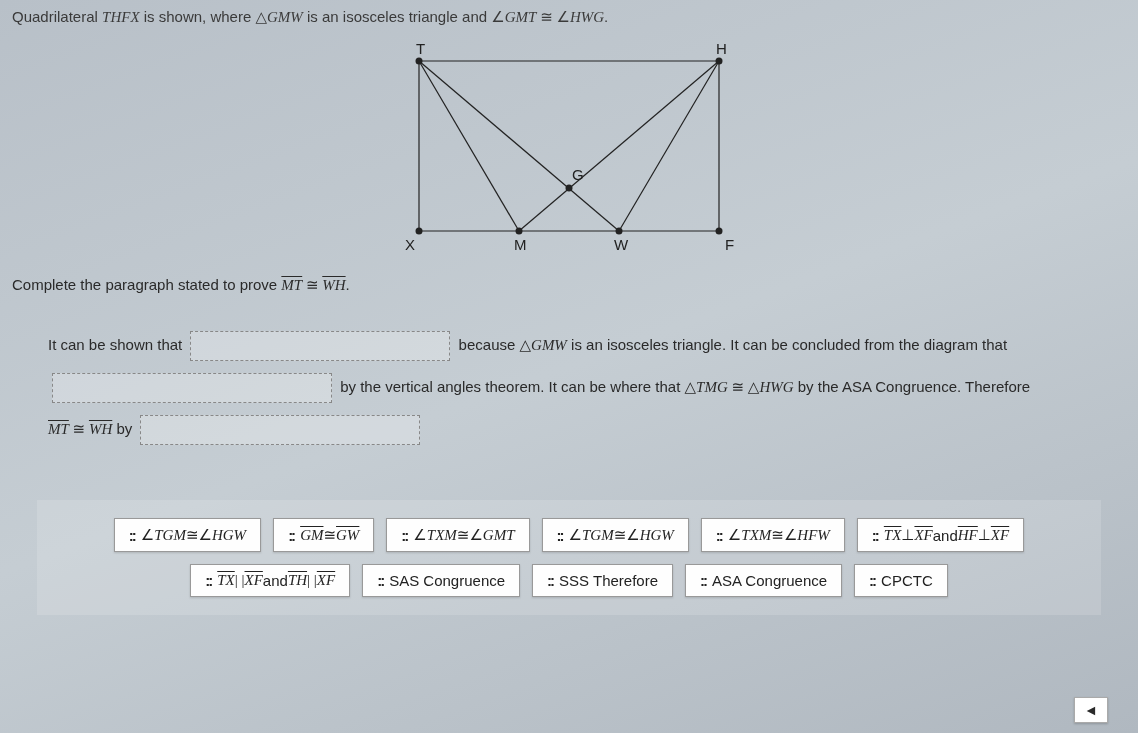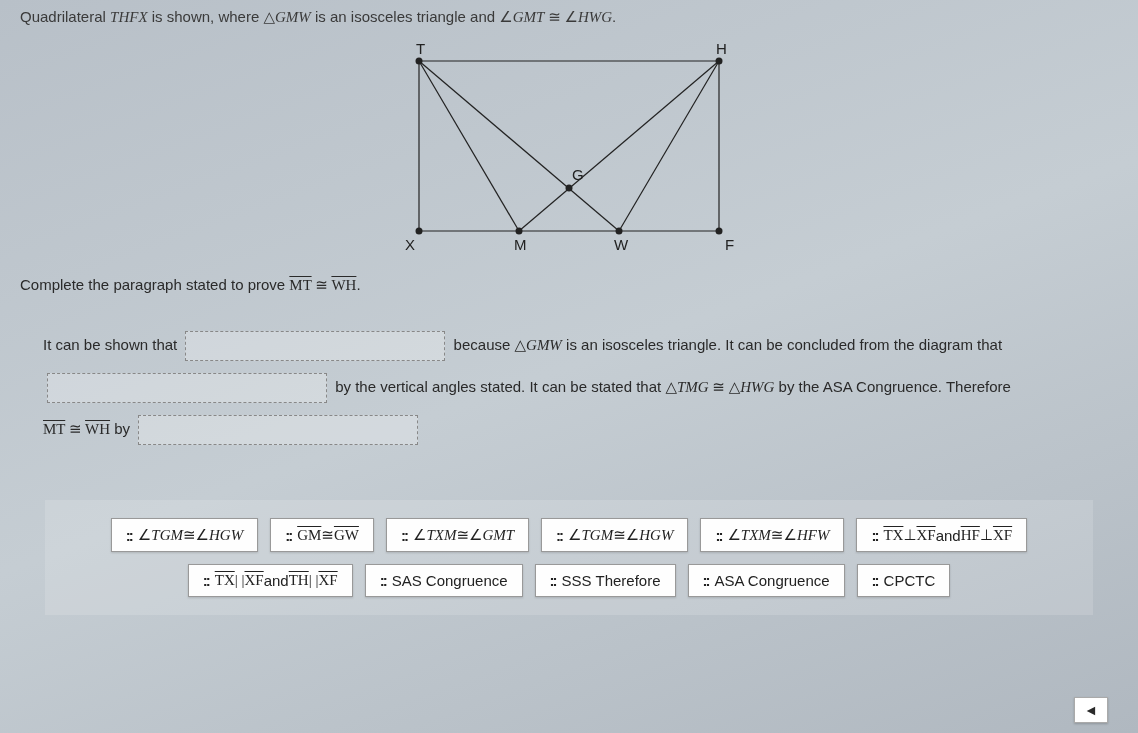--- a/index.html
+++ b/index.html
@@ -7,21 +7,21 @@
       font-family: Arial, Helvetica, sans-serif;
       background: linear-gradient(160deg, #b8c0c8 0%, #c5cdd3 50%, #b0b8c0 100%);
       width: 1138px;
       height: 733px;
       font-size: 14px;
       color: #2a2a2a;
       position: relative;
       overflow: hidden;
     }
     .content {
-      padding: 8px 20px;
+      padding: 8px 12px;
     }
     .problem-statement {
       font-size: 15px;
       margin-bottom: 10px;
       color: #3a3a3a;
     }
     .math-italic { font-style: italic; font-family: 'Times New Roman', serif; }
     .figure-container {
       display: flex;
       justify-content: center;
@@ -33,24 +33,25 @@
       position: relative;
     }
     .figure svg { width: 100%; height: 100%; }
     .instruction {
       font-size: 15px;
       margin: 12px 0 30px 0;
       color: #2a2a2a;
     }
     .overline {
       text-decoration: overline;
+      font-style: italic;
       font-family: 'Times New Roman', serif;
     }
     .paragraph-area {
-      margin-left: 23px;
+      margin-left: 36px;
       margin-right: 25px;
       line-height: 2.8;
       font-size: 15px;
     }
     .drop-blank {
       display: inline-block;
       min-width: 260px;
       height: 30px;
       background: rgba(255,255,255,0.25);
       border: 1px dashed #888;
@@ -147,21 +148,21 @@
     <span>Complete the paragraph stated to prove </span><span class="overline">MT</span><span class="serif"> ≅ </span><span class="overline">WH</span><span>.</span>
   </div>
 
   <div class="paragraph-area">
     <span>It can be shown that</span>
     <span class="drop-blank"></span>
     <span>because </span><span class="serif">△<span class="math-italic">GMW</span></span>
     <span> is an isosceles triangle. It can be concluded from the diagram that</span>
     <br>
     <span class="drop-blank small"></span>
-    <span>by the vertical angles stated. It can be stated that </span><span class="serif">△<span class="math-italic">TMG</span></span><span class="serif"> ≅ </span><span class="serif">△<span class="math-italic">HWG</span></span>
+    <span>by the vertical angles theorem. It can be where that </span><span class="serif">△<span class="math-italic">TMG</span></span><span class="serif"> ≅ </span><span class="serif">△<span class="math-italic">HWG</span></span>
     <span> by the ASA Congruence. Therefore</span>
     <br>
     <span class="overline">MT</span><span class="serif"> ≅ </span><span class="overline">WH</span><span> by</span>
     <span class="drop-blank tiny"></span>
   </div>
 
   <div class="tile-bank">
     <div class="tile">
       <span class="handle">::</span>
       <span class="serif">∠<span class="math-italic">TGM</span></span>

